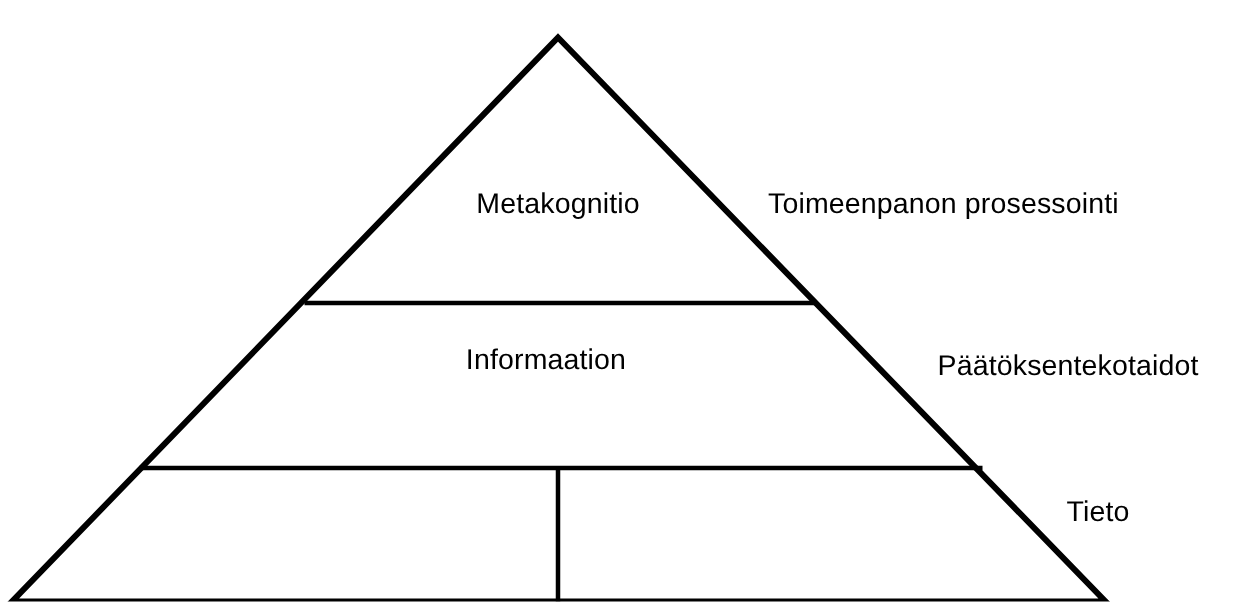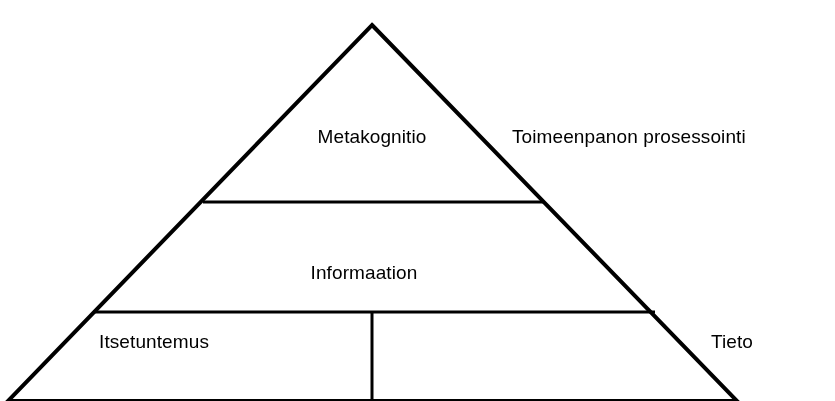--- a/index.html
+++ b/index.html
@@ -46,21 +46,21 @@
   }
   .label-left {
     text-align: left;
   }
   .label-two-line {
     white-space: normal;
     width: 260px;
   }
   
   #label-tier-top      { left: 372px; top: 108px; }
-  #label-tier-middle   { left: 364px; top: 212px; margin-top: 32px; }
+  #label-tier-middle   { left: 364px; top: 212px; }
   #label-tier-base-left  { left: 99px;  top: 313px; }
   #label-tier-base-right { left: 398px; top: 313px; }
   
   #label-side-top    { left: 512px; top: 108px; text-align: center; }
   #label-side-middle { left: 625px; top: 216px; }
   #label-side-base   { left: 711px; top: 313px; }
 </style>
 </head>
 <body>
 
@@ -78,19 +78,19 @@
   </svg>
 
   <div class="diagram-label label-center" id="label-tier-top">Metakognitio</div>
 
   <div class="diagram-label label-left" id="label-side-top">Toimeenpanon prosessointi</div>
 
   <div class="diagram-label label-center label-two-line" id="label-tier-middle">
     <div>Informaation</div>
   </div>
 
+  <div class="diagram-label label-left" id="label-side-middle">Päätöksentekotaidot</div>
 
-  <div class="diagram-label label-left" id="label-tier-base-left">Itsetuntemus</div>
 
 
   <div class="diagram-label label-left" id="label-side-base">Tieto</div>
 
 </div>
 
 </body></html>

